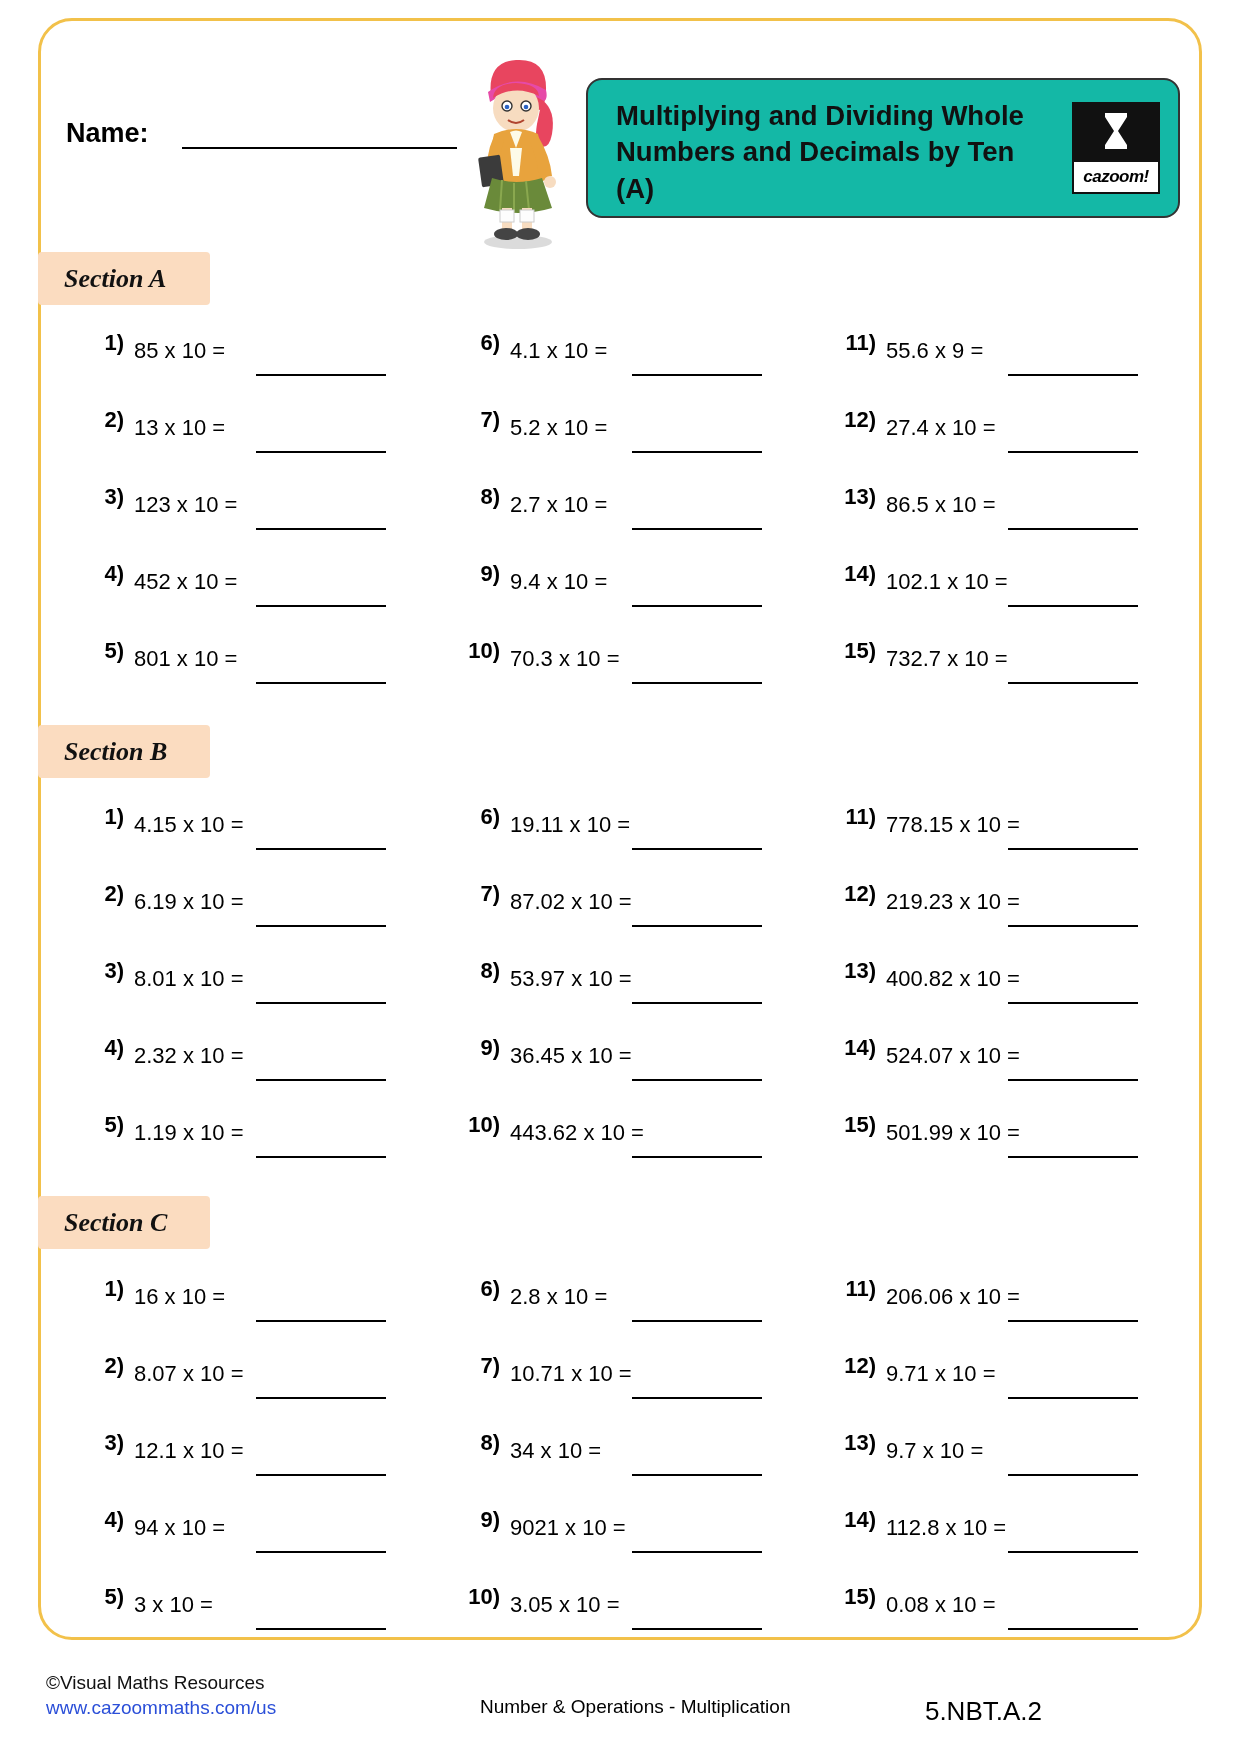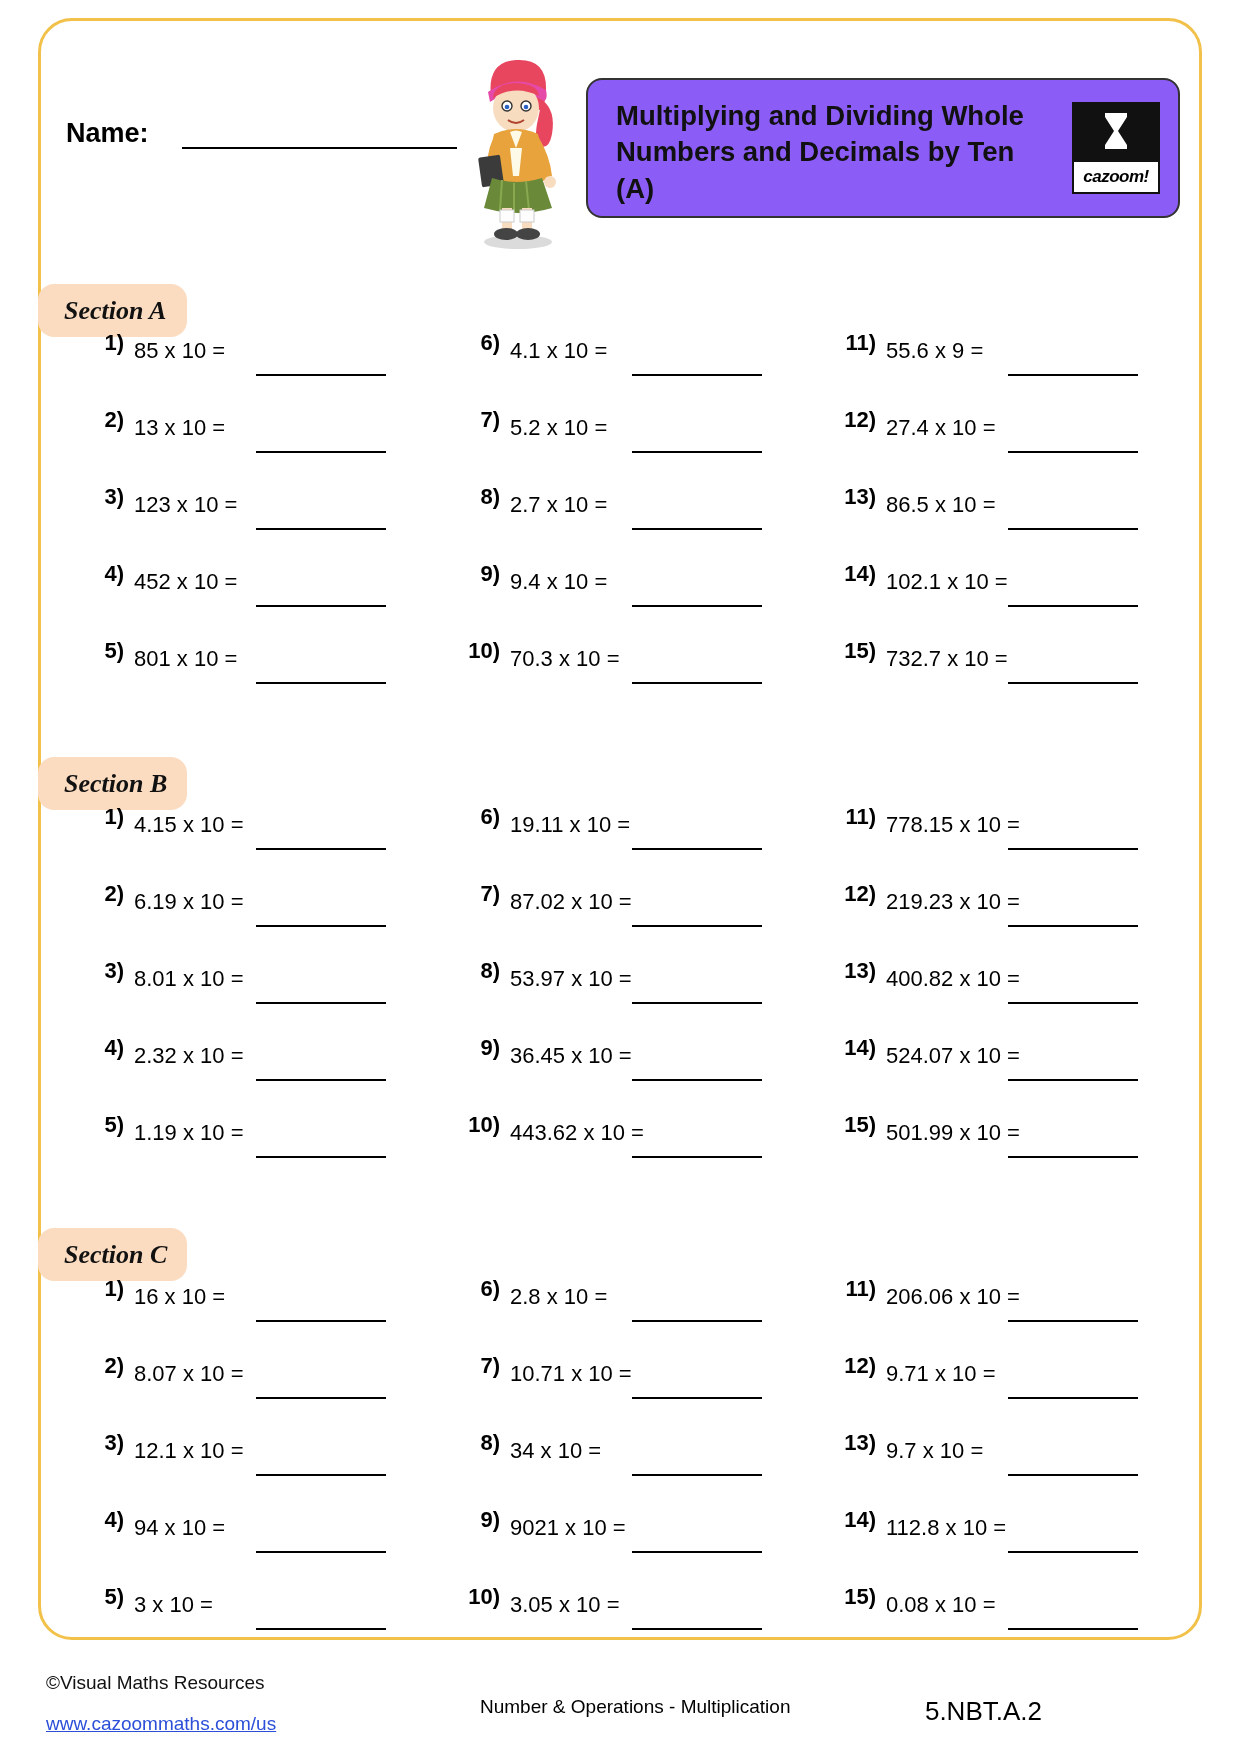--- a/index.html
+++ b/index.html
@@ -59,21 +59,21 @@
     top: 12px;
     width: 115px;
     height: 200px;
   }
   .title-box {
     position: absolute;
     left: 528px;
     top: 38px;
     width: 594px;
     height: 140px;
-    background: #8b5cf6;
+    background: #14b8a6;
     border: 2px solid #333333;
     border-radius: 16px;
     box-sizing: border-box;
     padding-left: 21px;
   }
   .title-text {
     position: absolute;
     left: 28px;
     top: 18px;
     width: 440px;
@@ -115,29 +115,28 @@
     font-weight: bold;
     font-style: italic;
     font-family: Liberation Sans, sans-serif;
     line-height: 30px;
     letter-spacing: -0.5px;
   }
   
   .section-tab {
     position: absolute;
     left: 38px;
-    width: 149px;
+    width: 172px;
     height: 53px;
     background: #fbdcc0;
-    border-radius: 16px;
+    border-radius: 4px;
     display: flex;
     align-items: center;
     padding-left: 26px;
     box-sizing: border-box;
-    margin-top: 32px;
   }
   .section-tab span {
     font-family: "Liberation Serif", serif;
     font-style: italic;
     font-weight: bold;
     font-size: 26px;
     color: #111;
   }
   .qgrid {
     position: absolute;
@@ -184,21 +183,21 @@
     width: 1088px;
     height: 70px;
   }
   .footer-left {
     position: absolute;
     left: 46px;
     top: 0;
     font-size: 19px;
   }
   .footer-left .line1 { color: #111; }
-  .footer-left .line2 { color: #2b4fd8; text-decoration: underline; margin-top: 19px; }
+  .footer-left .line2 { color: #2b4fd8; margin-top: 3px; }
   .footer-center {
     position: absolute;
     left: 480px;
     top: 24px;
     font-size: 19px;
   }
   .footer-right {
     position: absolute;
     right: 46px;
     top: 24px;

